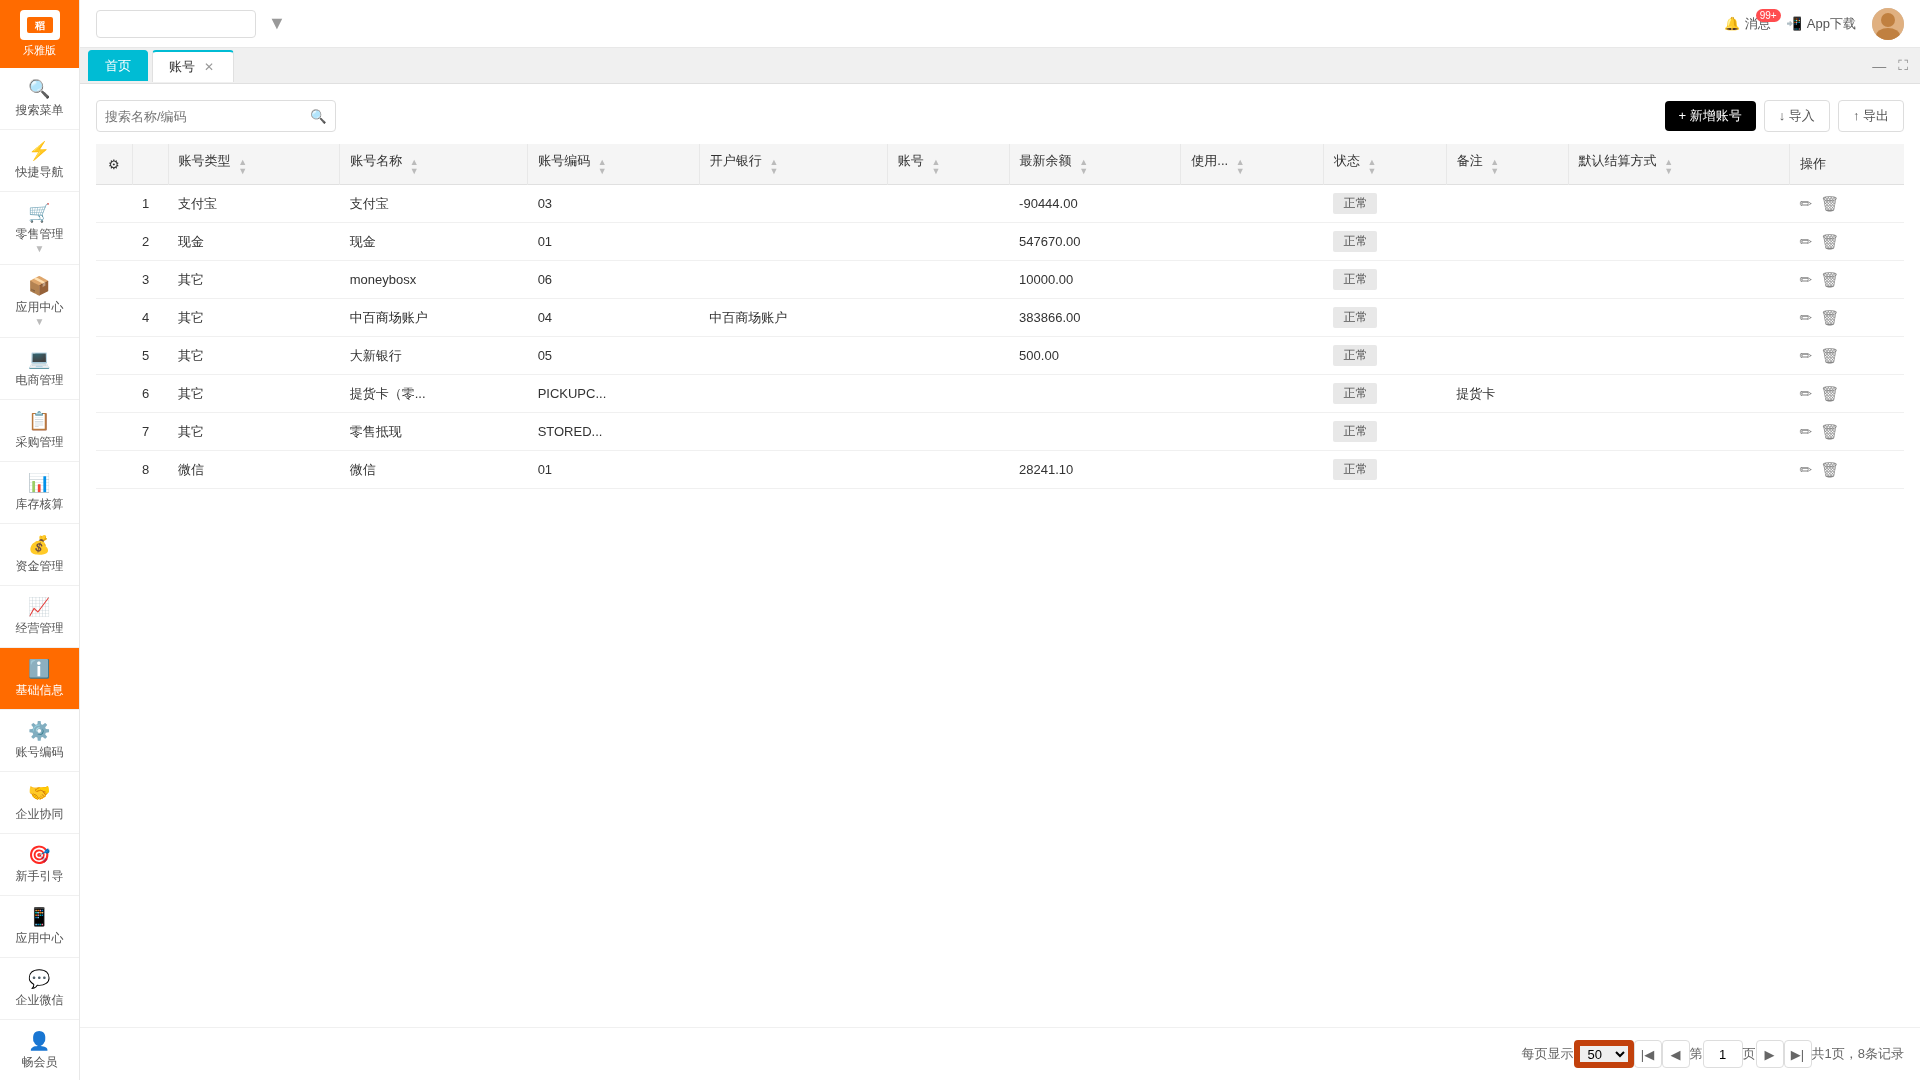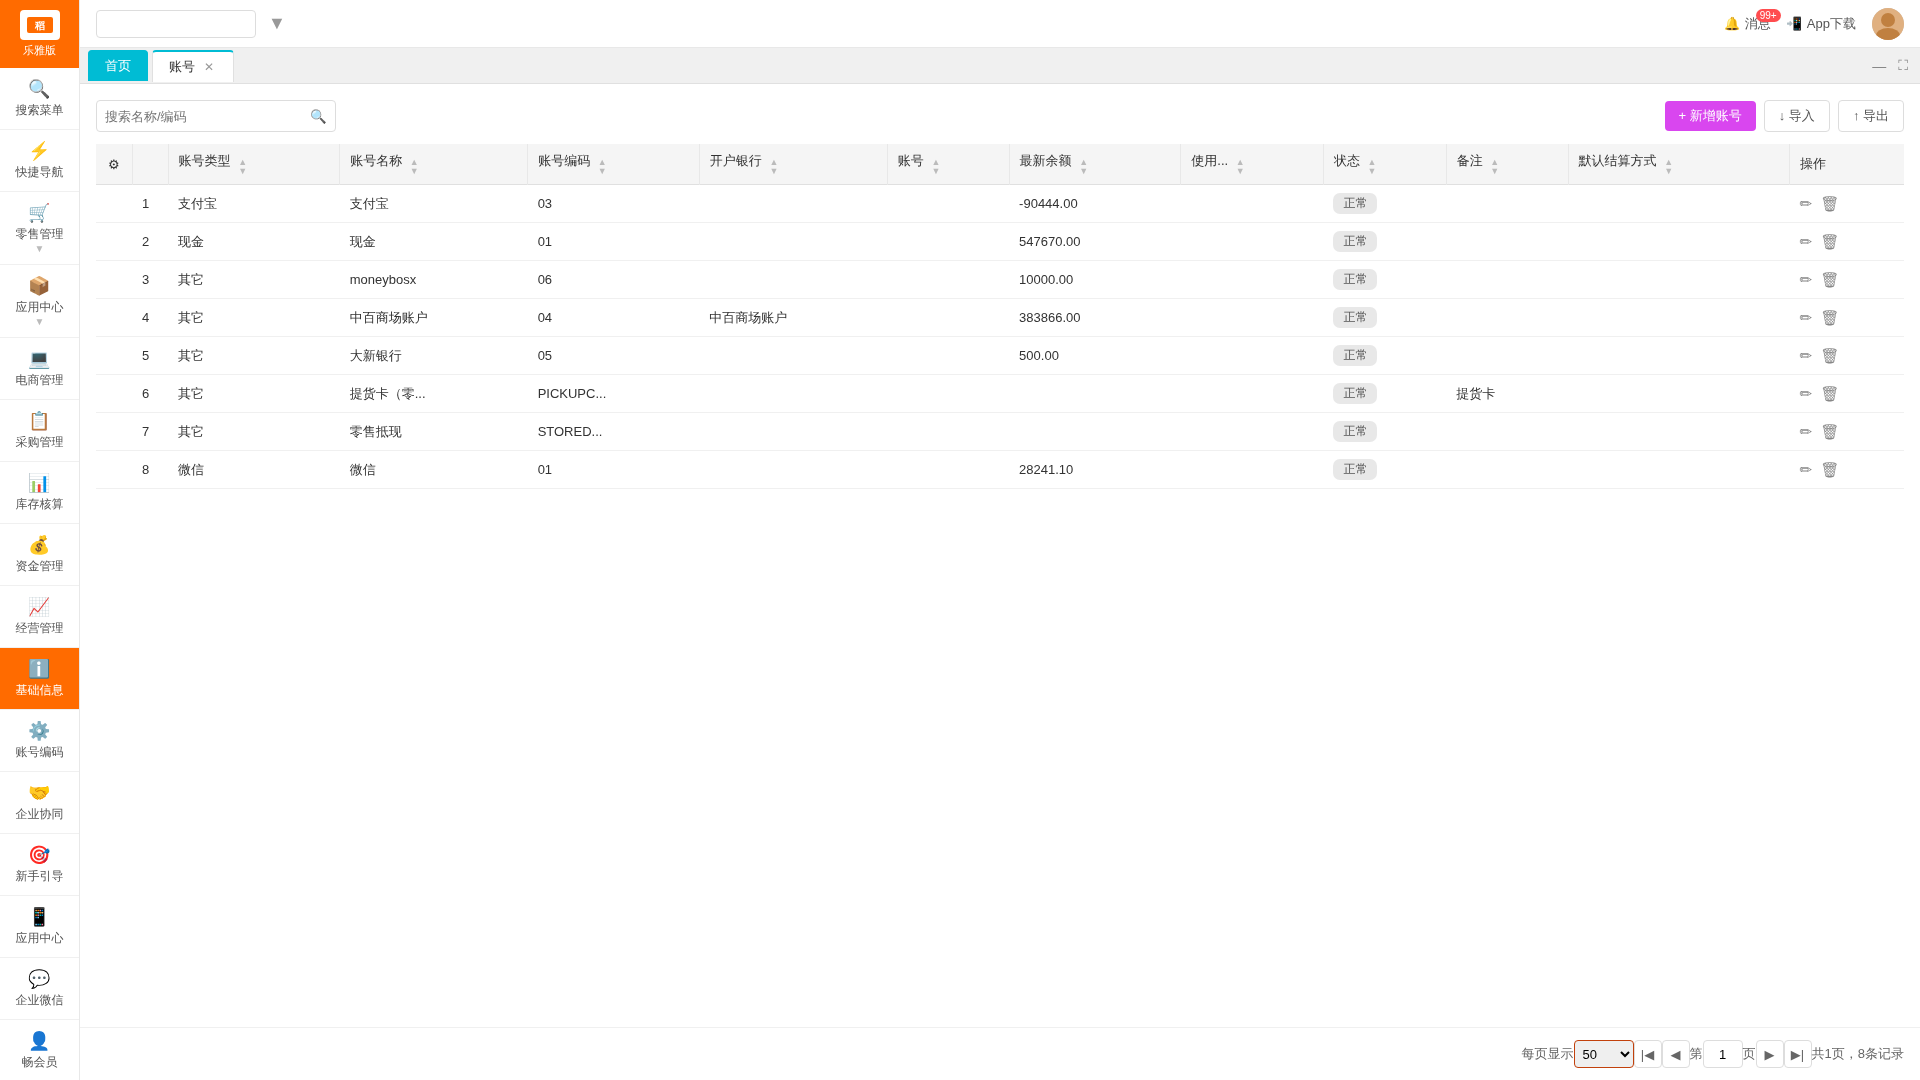--- a/index.html
+++ b/index.html
@@ -237,21 +237,21 @@
       align-items: center;
       justify-content: center;
       color: #888;
     }
     .action-btns {
       display: flex;
       gap: 8px;
       align-items: center;
     }
     .btn-primary {
-      background: #d946ef;
+      background: #000000;
       color: #fff;
       border: none;
       border-radius: 4px;
       padding: 6px 14px;
       cursor: pointer;
       font-size: 13px;
       display: flex;
       align-items: center;
       gap: 4px;
     }
@@ -304,21 +304,21 @@
       border-bottom: 1px solid #f0f0f0;
     }
     tbody td {
       padding: 8px 10px;
       color: #333;
       white-space: nowrap;
     }
     .status-badge {
       display: inline-block;
       padding: 2px 10px;
-      border-radius: 7px;
+      border-radius: 2px;
       font-size: 12px;
       background: #e8e8e8;
       color: #555;
     }
     .status-normal {
       background: #e8e8e8;
       color: #555;
     }
     .action-icons {
       display: flex;
@@ -345,21 +345,21 @@
       background: #fff;
       position: absolute;
       bottom: 0;
       left: 0;
       right: 0;
     }
     .pagination-label { color: #666; font-size: 13px; }
     .page-size-select {
       width: 60px;
       height: 28px;
-      border: 1px solid #c2410c;
+      border: 6px solid #c2410c;
       border-radius: 4px;
       padding: 0 4px;
       font-size: 13px;
     }
     .page-nav-btn {
       width: 28px;
       height: 28px;
       border: 1px solid #ddd;
       border-radius: 4px;
       background: #fff;

